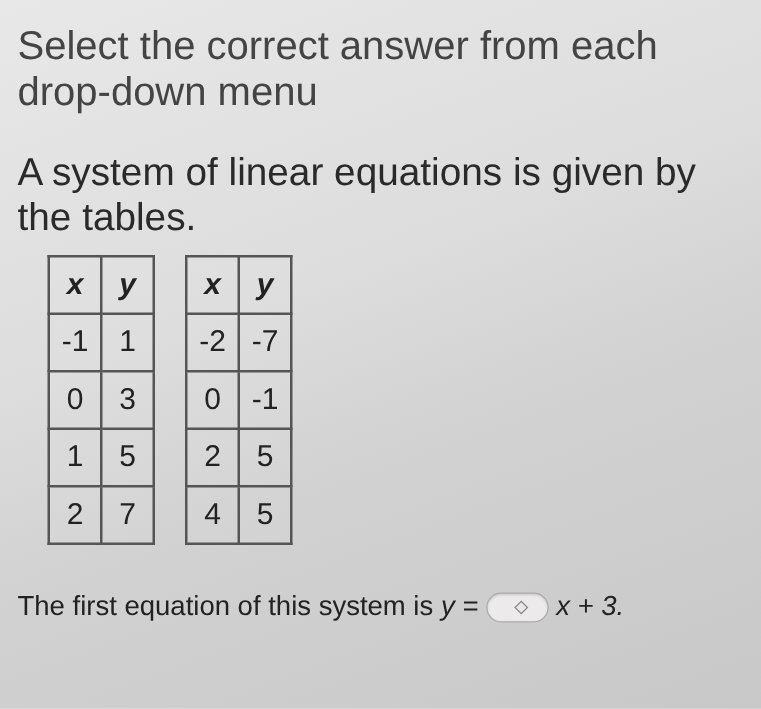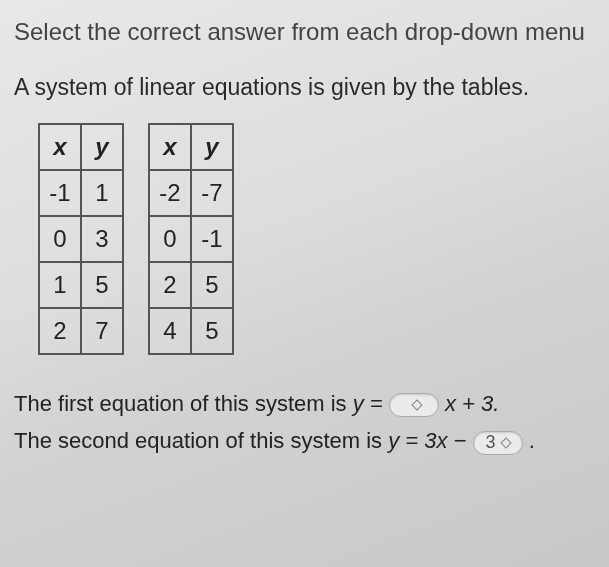--- a/index.html
+++ b/index.html
@@ -8,28 +8,28 @@
       padding: 18px 14px;
       width: 609px;
       height: 567px;
       font-family: Arial, Helvetica, sans-serif;
       background: linear-gradient(160deg, #e8e8e8 0%, #ddd 40%, #d2d2d2 60%, #c8c8c8 100%);
       color: #2a2a2a;
       font-size: 22px;
       overflow: hidden;
     }
     .instr {
-      font-size: 24px;
+      font-size: 32px;
       color: #444;
       margin-bottom: 28px;
     }
     .prompt {
-      font-size: 23px;
+      font-size: 31px;
       color: #2a2a2a;
-      margin-bottom: 22px;
+      margin-bottom: 12px;
     }
     .tables {
       display: flex;
       gap: 24px;
       margin-left: 24px;
       margin-bottom: 30px;
     }
     table {
       border-collapse: collapse;
       background: rgba(255,255,255,0.05);
@@ -137,21 +137,13 @@
 
 <div class="answers">
   <div>
     <span>The first equation of this system is </span><span class="it">y = </span>
     <span class="dd">
         <span></span>
         <span class="diamond"></span>
       </span>
     <span class="it"> x + 3.</span>
   </div>
-  <div>
-    <span>The second equation of this system is </span><span class="it">y = 3x − </span>
-    <span class="dd">
-        <span>3</span>
-        <span class="diamond"></span>
-      </span>
-    <span> .</span>
-  </div>
 </div>
 
 </body></html>

